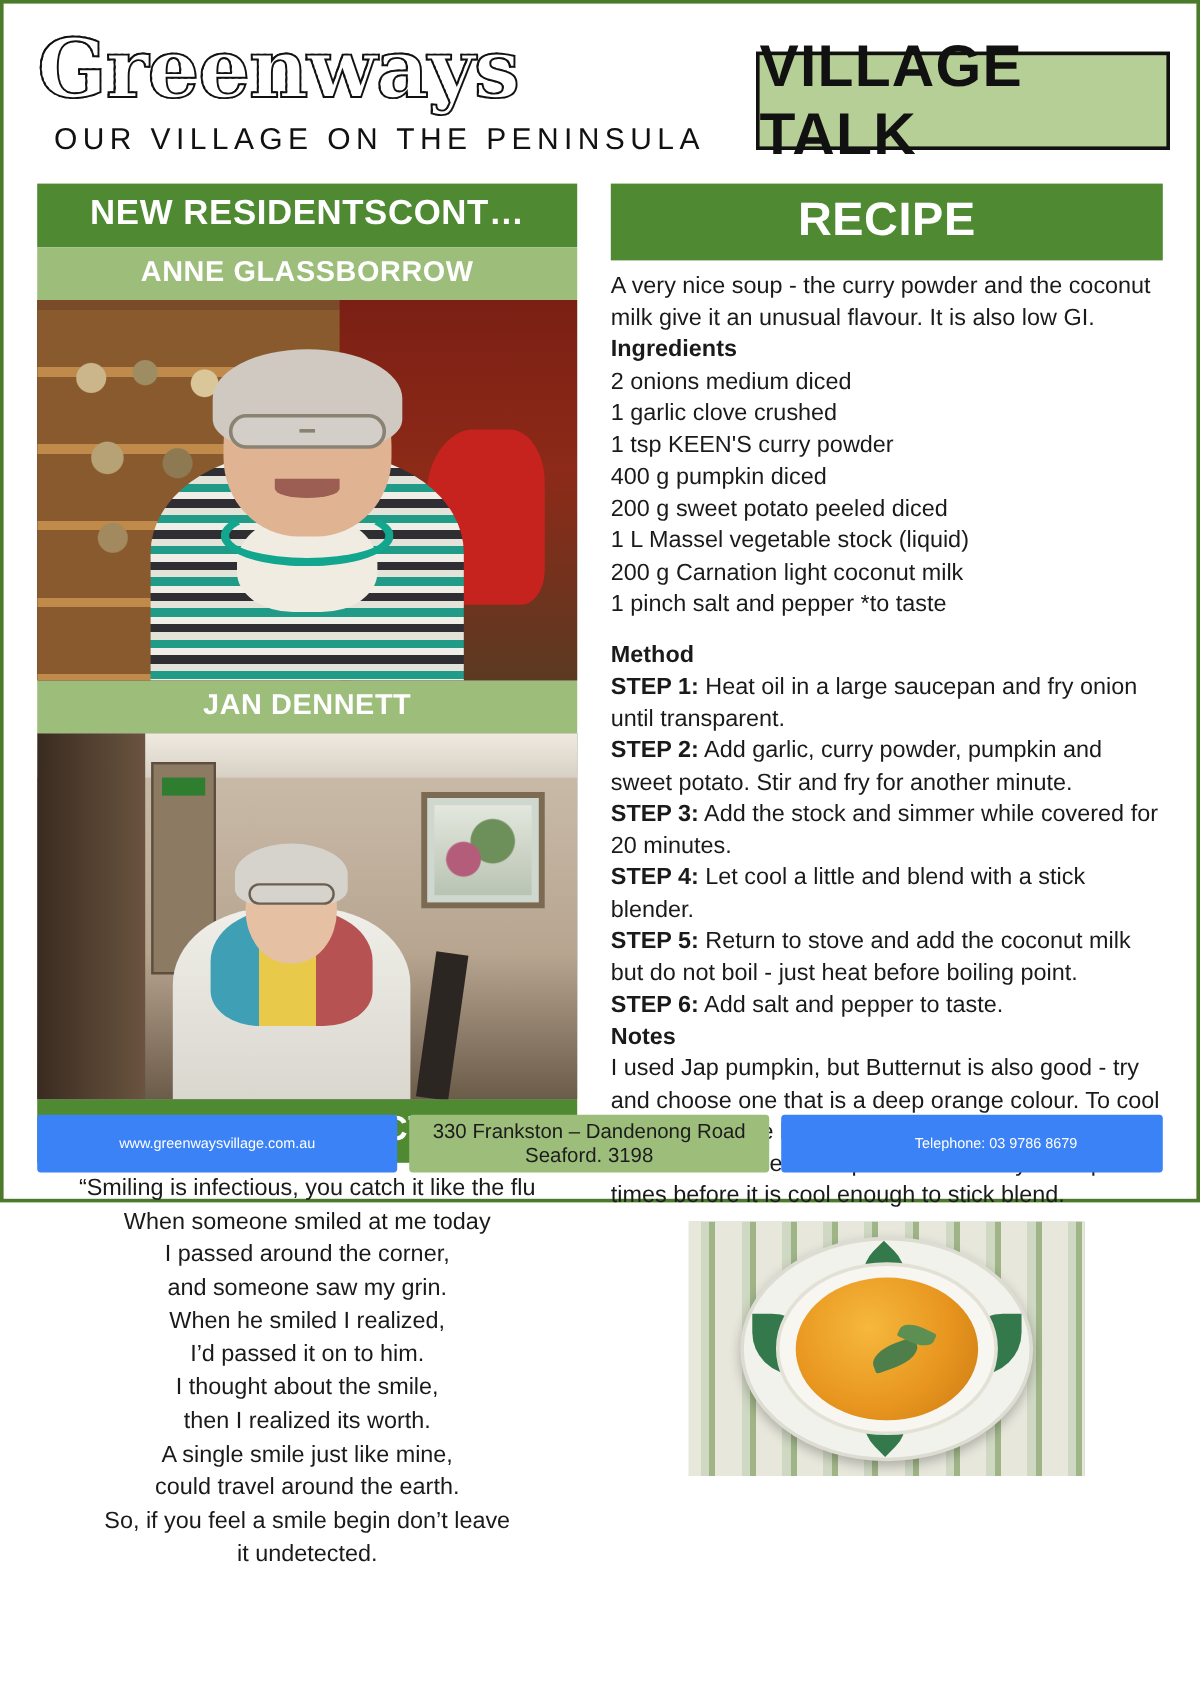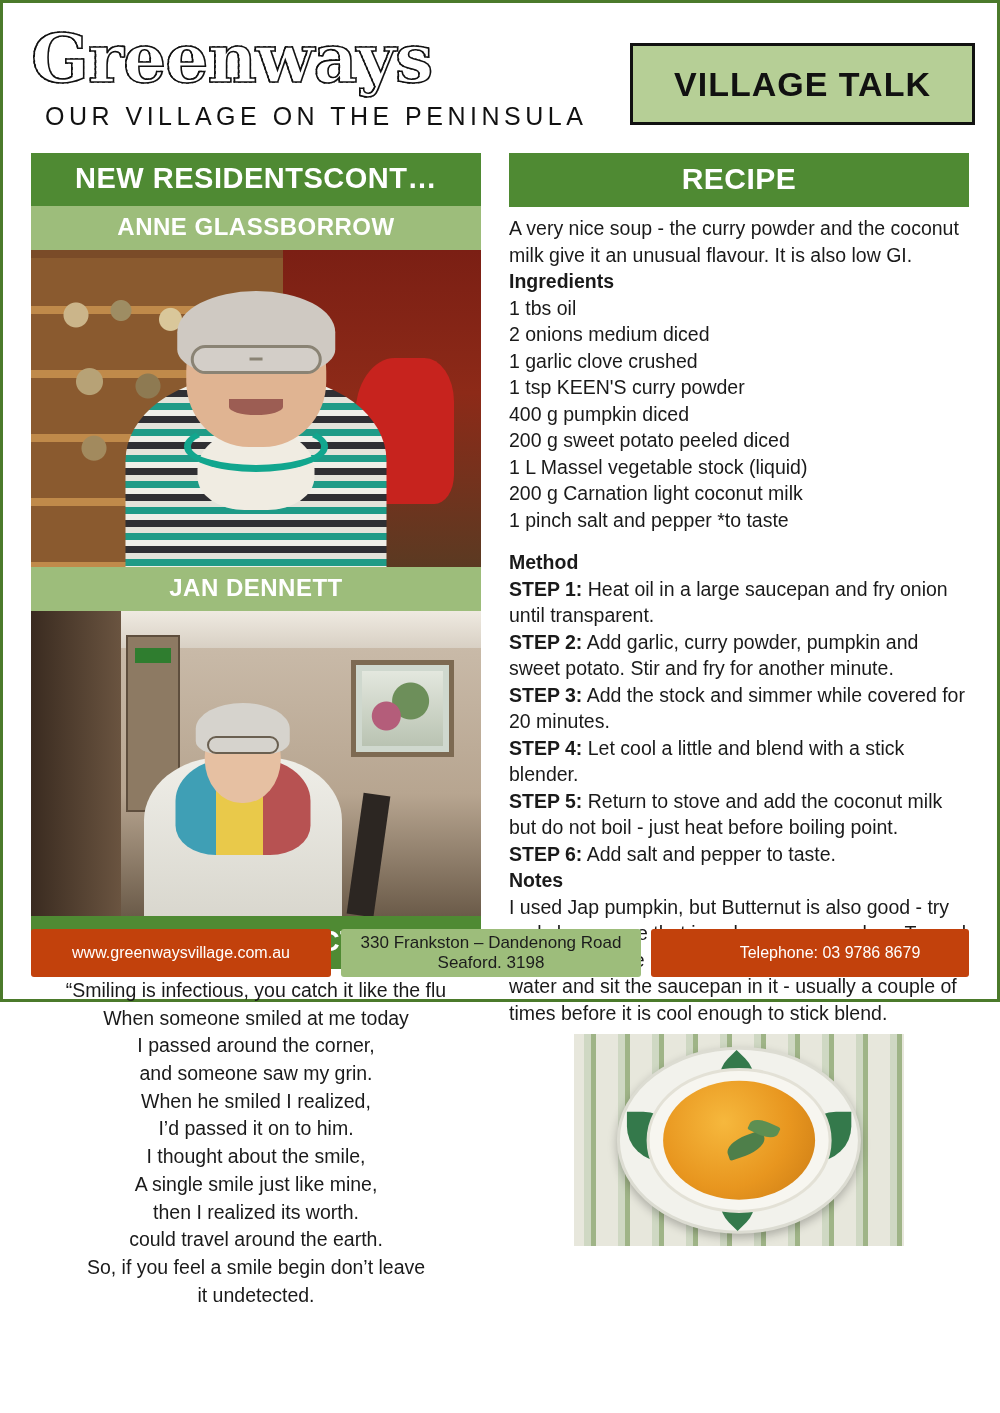--- a/index.html
+++ b/index.html
@@ -61,21 +61,21 @@
     width: 345px;
     height: 82px;
     border: 3px solid #111;
     background: #b6cf96;
     display: flex;
     align-items: center;
     justify-content: center;
     margin-top: 22px;
   }
   .vt-text {
-    font-size: 34px;
+    font-size: 49px;
     font-weight: 700;
     letter-spacing: 1px;
     color: #111;
     font-family: "Liberation Sans", sans-serif;
   }
   
   .columns {
     display: flex;
     gap: 28px;
     padding: 0 28px;
@@ -91,21 +91,21 @@
     font-size: 29px;
     font-weight: 700;
     letter-spacing: 0.5px;
     padding: 9px 4px 11px;
   }
   .band.light {
     background: #9dbd7b;
     font-size: 24px;
     padding: 7px 4px 9px;
   }
-  .band.recipe { font-size: 30px; }
+  .band.recipe { font-size: 39px; }
 
   
   .photo {
     width: 100%;
     position: relative;
     overflow: hidden;
   }
   .photo1 { height: 317px; background: #4a2a1c; }
   .photo2 { height: 305px; background: #2b2320; }
   .photo3 { height: 212px; width: 330px; margin: 8px auto 0; background: #b9c6b2; }
@@ -308,25 +308,25 @@
   .gap { height: 16px; }
 
   
   .footer {
     position: absolute;
     left: 28px; right: 28px; bottom: 22px;
     display: flex; gap: 10px;
     height: 48px;
   }
   .fbox {
-    background: #c2410c;
+    background: #3b82f6;
     color: #fff;
     display: flex; align-items: center; justify-content: center;
     text-align: center;
-    font-size: 16px;
+    font-size: 12px;
     border-radius: 3px;
     padding: 4px 8px;
     line-height: 1.2;
   }
   .fbox.a { width: 300px; }
   .fbox.b { width: 300px; background: #9dbd7b; color: #1c1c1c; font-size: 17px; }
   .fbox.c { flex: 1 1 auto; padding-left: 48px; }
 </style>
 </head>
 <body>
@@ -385,36 +385,35 @@
       <div class="band">SMILING IS INFECTIOUS</div>
 
       <div class="poem">
         <div>“Smiling is infectious, you catch it like the flu</div>
         <div>When someone smiled at me today</div>
         <div>I passed around the corner,</div>
         <div>and someone saw my grin.</div>
         <div>When he smiled I realized,</div>
         <div>I’d passed it on to him.</div>
         <div>I thought about the smile,</div>
+        <div>then I realized its worth.</div>
         <div>A single smile just like mine,</div>
-        <div>then I realized its worth.</div>
         <div>could travel around the earth.</div>
         <div>So, if you feel a smile begin don’t leave</div>
         <div>it undetected.</div>
       </div>
     </div>
 
     <div class="col-right">
 
       <div class="band recipe">RECIPE</div>
 
       <div class="recipe-body">
         <p>A very nice soup - the curry powder and the coconut milk give it an unusual flavour. It is also low GI.</p>
         <p class="b">Ingredients</p>
-        <p>1 tbs oil</p>
         <p>2 onions medium diced</p>
         <p>1 garlic clove crushed</p>
         <p>1 tsp KEEN'S curry powder</p>
         <p>400 g pumpkin diced</p>
         <p>200 g sweet potato peeled diced</p>
         <p>1 L Massel vegetable stock (liquid)</p>
         <p>200 g Carnation light coconut milk</p>
         <p>1 pinch salt and pepper *to taste</p>
 
         <div class="gap"></div>

